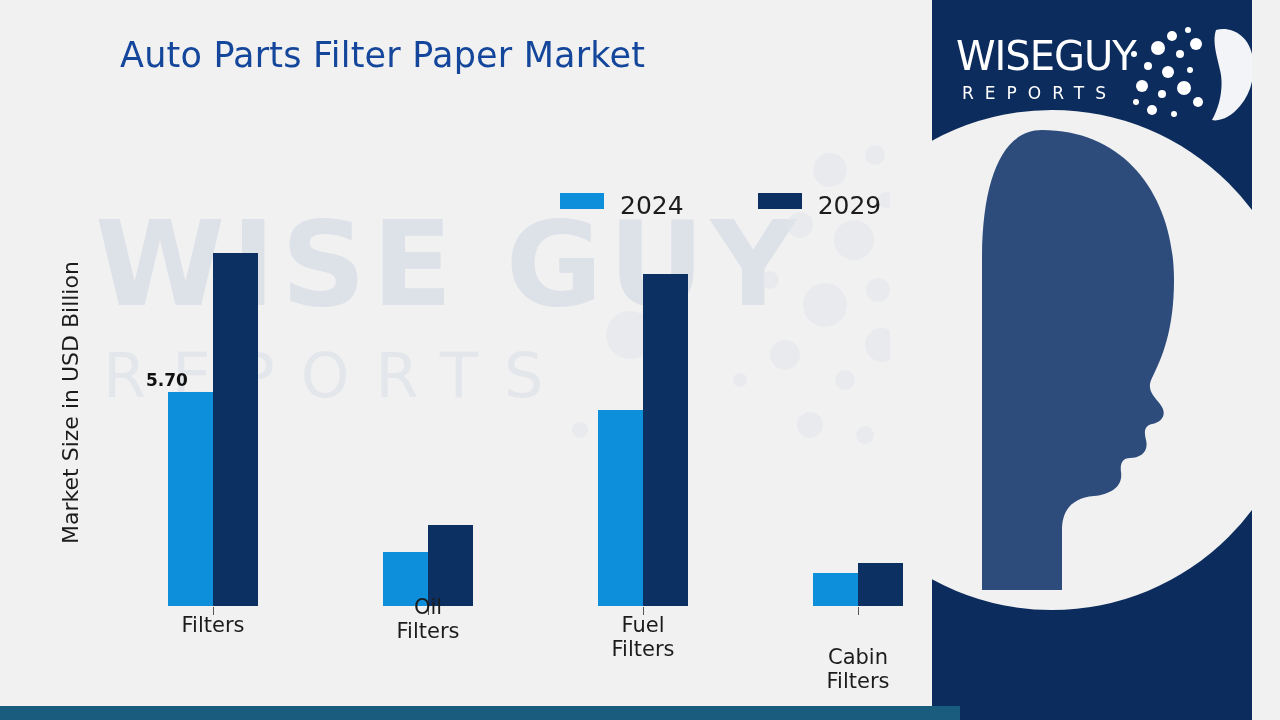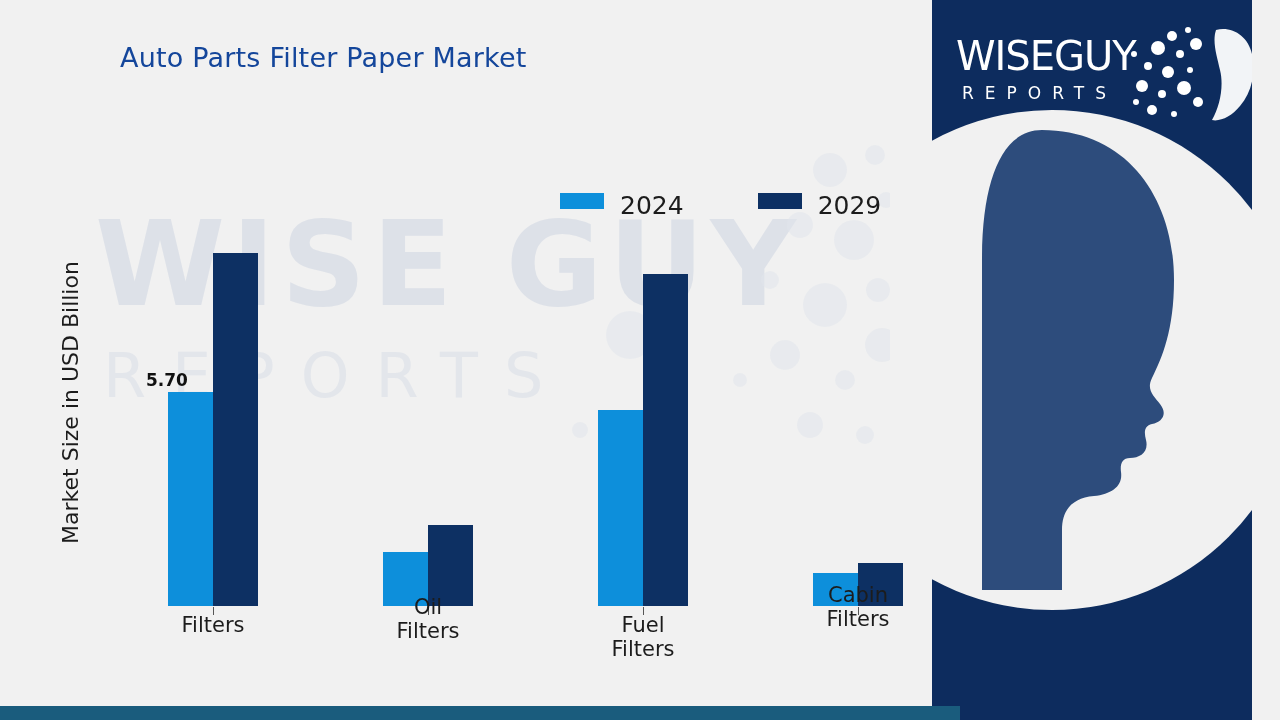--- a/index.html
+++ b/index.html
@@ -59,22 +59,22 @@
     height: 330px;
     opacity: 0.55;
     z-index: 1;
     pointer-events: none;
   }
 
   
   .chart-title {
     position: absolute;
     left: 120px;
-    top: 42px;
-    font-size: 27px;
+    top: 35px;
+    font-size: 35px;
     color: #14469b;
     font-family: "DejaVu Sans", sans-serif;
     letter-spacing: 0.2px;
     z-index: 5;
     white-space: nowrap;
   }
 
   
   .y-axis-label {
     position: absolute;
@@ -294,21 +294,21 @@
       <div class="bar" style="left: 598px; top: 410px; width: 45px; height: 196px; background: rgb(13, 143, 219);"></div>
       <div class="bar" style="left: 643px; top: 274px; width: 45px; height: 332px; background: rgb(13, 48, 99);"></div>
       <div class="tick" style="left: 643px; top: 607px;"></div>
       <div class="cat-label" style="left: 553px; top: 614px; width: 180px;">
         <div>Fuel</div>
         <div>Filters</div>
       </div>
       <div class="bar" style="left: 813px; top: 573px; width: 45px; height: 33px; background: rgb(13, 143, 219);"></div>
       <div class="bar" style="left: 858px; top: 563px; width: 45px; height: 43px; background: rgb(13, 48, 99);"></div>
       <div class="tick" style="left: 858px; top: 607px;"></div>
-      <div class="cat-label" style="left: 768px; top: 584px; width: 180px;">
+      <div class="cat-label" style="left: 768px; top: 646px; width: 180px;">
         <div>Cabin</div>
         <div>Filters</div>
       </div>
     </div>
 
   <div class="brand-panel">
     <div class="brand-circle"></div>
     <svg class="brand-head" viewBox="0 0 320 480">
       <path fill="#2d4c7c" d="M120 10 C205 10 252 78 252 160 C252 210 240 238 230 258
         C224 270 232 276 238 284 C246 294 240 302 230 304 C222 306 222 312 224 320

